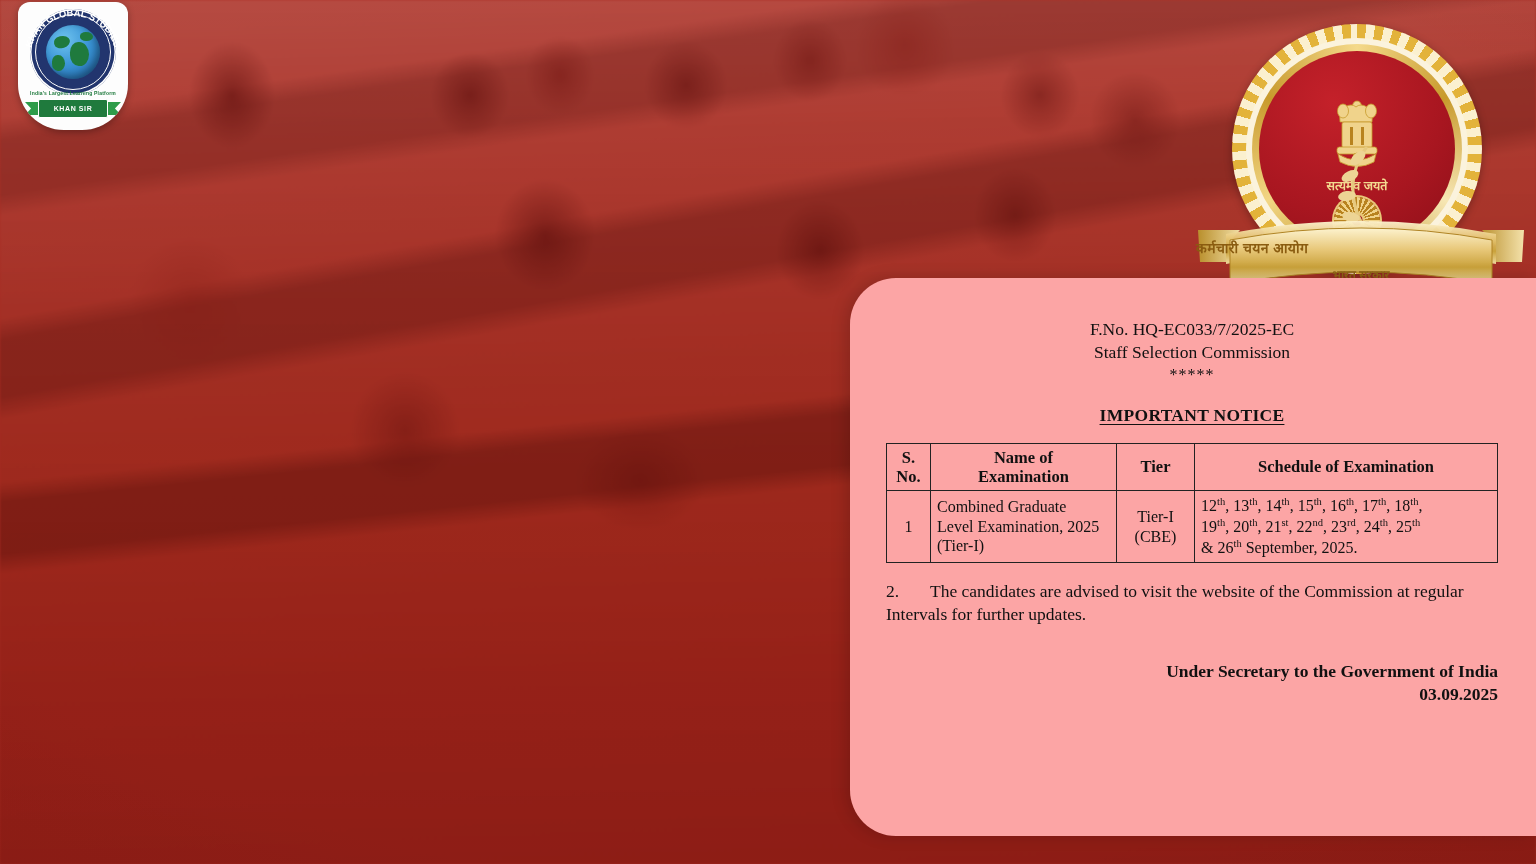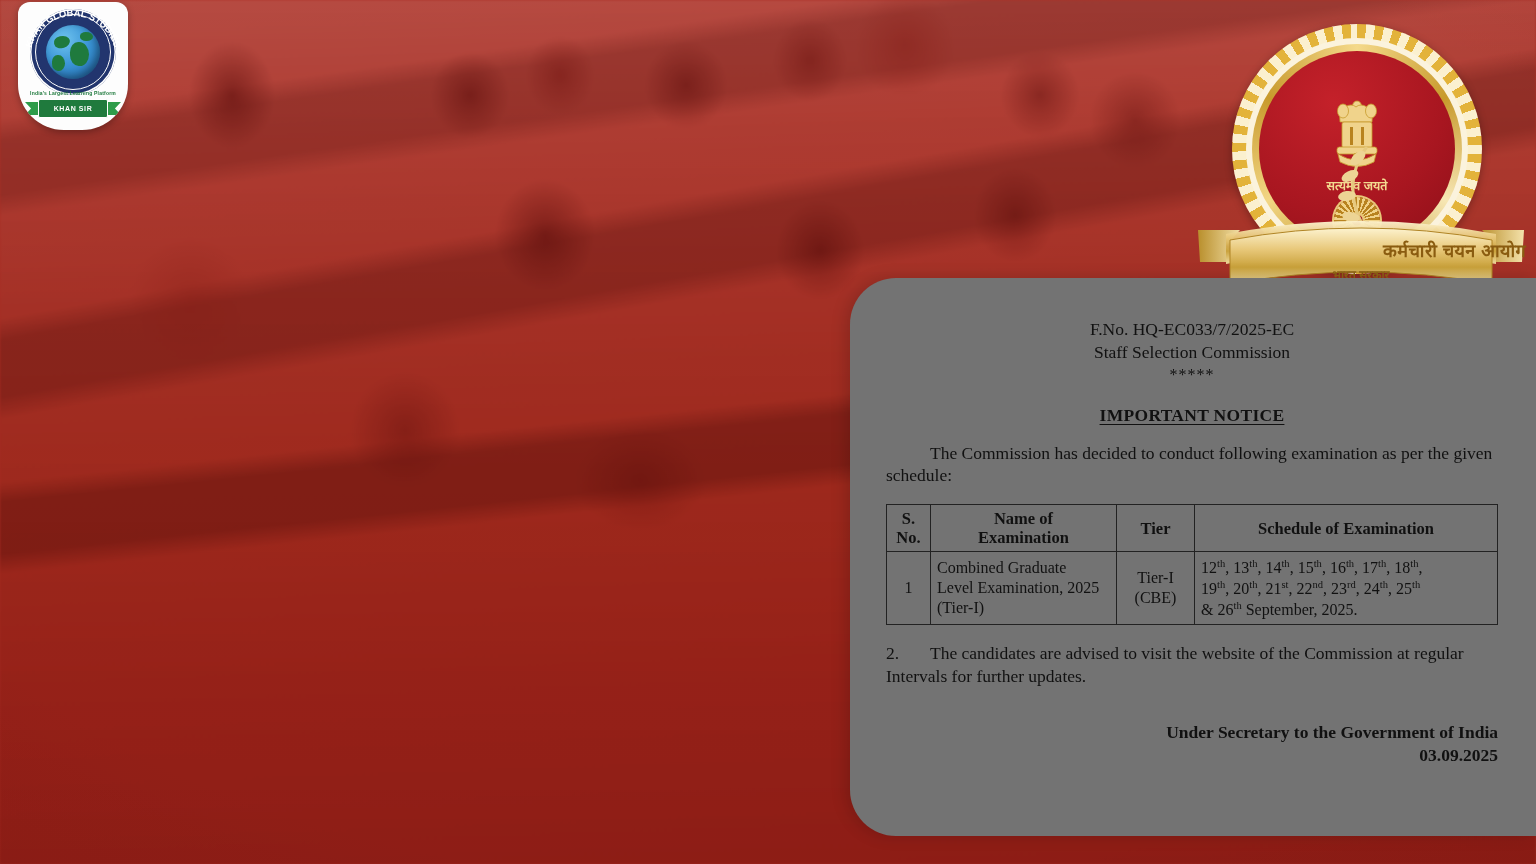--- a/index.html
+++ b/index.html
@@ -166,23 +166,23 @@
     box-shadow:0 0 0 2px #e8c778;
   }
   .chakra::after {
     content:""; position:absolute; left:50%; top:50%; transform:translate(-50%,-50%);
     width:11px; height:11px; border-radius:50%; background:#9d1420;
     box-shadow:0 0 0 2.5px #e8c778;
   }
   .wreath { position:absolute; left:63px; top:35px; width:196px; height:196px; }
   .ssc-ribbon { position:absolute; left:0; top:196px; width:330px; height:94px; }
   .ssc-rb-text {
-    position:absolute; left:0; top:222px; width:330px; text-align:right;
+    position:absolute; left:0; top:222px; width:330px; text-align:left;
     font-family:"Liberation Sans", sans-serif; font-weight:700;
-    font-size:18px; color:#8a5c10; letter-spacing:.4px;
+    font-size:14px; color:#8a5c10; letter-spacing:.4px;
   }
   .ssc-rb-sub {
     position:absolute; left:0; top:250px; width:330px; text-align:center;
     font-family:"Liberation Sans", sans-serif; font-weight:700;
     font-size:12px; color:#8f6414;
   }
 
   
   #headline {
     position:absolute; left:58px; top:126px; width:760px;
@@ -205,21 +205,21 @@
   .hl-1 { color:#f6f0a6; font-size:100px; }
   .hl-2 { color:#fffdf0; font-size:96px; margin-top:4px; }
   .hl-2 .khaki { color:#e9d5a0; }
   .hl-3 { color:#e9d5a0; font-size:100px; margin-top:6px; }
   .hl-4 { color:#f7e617; font-size:102px; margin-top:6px; }
 
   
   #notice-card {
     position:absolute; left:850px; top:278px;
     width:686px; height:558px;
-    background:#737373;
+    background:#fca5a5;
     border-radius:46px 0 0 46px;
     box-shadow:-4px 0 16px rgba(0,0,0,.16);
     overflow:hidden;
   }
   #notice-inner {
     position:absolute; left:36px; top:40px; width:612px;
     font-family:"Liberation Serif", serif;
     color:#111;
   }
   .doc-head { text-align:center; font-size:17.5px; line-height:1.33; }
@@ -372,21 +372,20 @@
 
   <div id="notice-card">
     <div id="notice-inner">
 
       <div class="doc-head">F.No. HQ-EC033/7/2025-EC</div>
       <div class="doc-head">Staff Selection Commission</div>
       <div class="doc-stars">*****</div>
 
       <div class="doc-title">IMPORTANT NOTICE</div>
 
-      <div class="doc-para indent">The Commission has decided to conduct following examination as per the given schedule:</div>
 
       <table class="sched">
         <thead>
           <tr>
             <th class="c-sno">S.<br>No.</th>
             <th class="c-name">Name of<br>Examination</th>
             <th class="c-tier">Tier</th>
             <th class="c-sched">Schedule of Examination</th>
           </tr>
         </thead>

